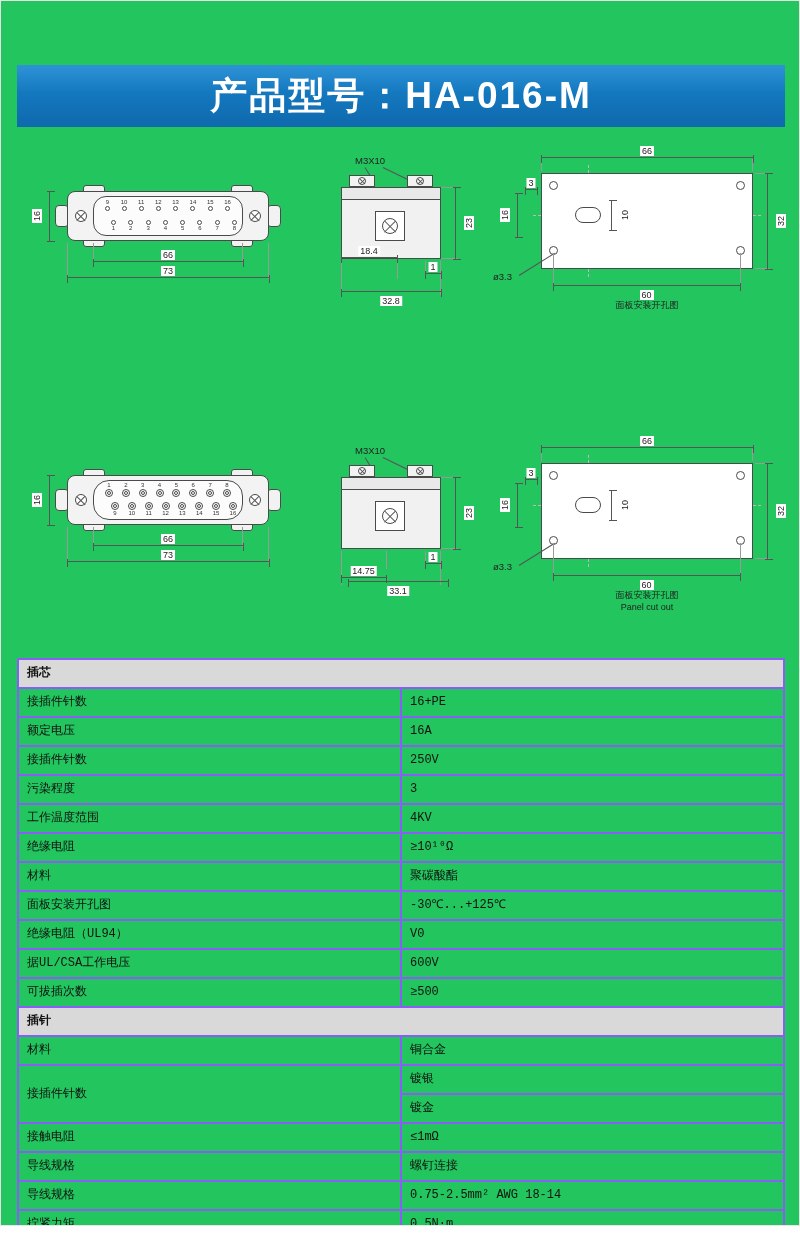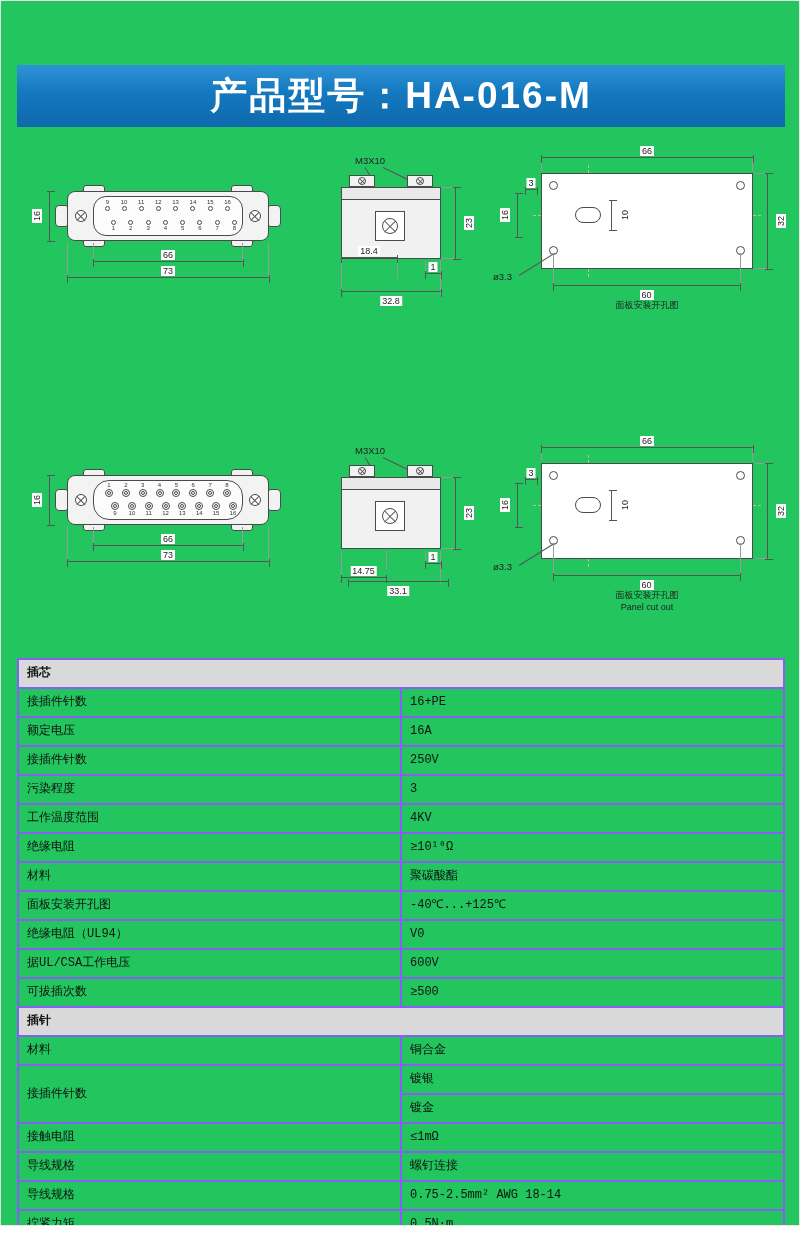--- a/index.html
+++ b/index.html
@@ -422,21 +422,21 @@
     <tr>
           <td class="k">绝缘电阻</td>
           <td>≥10¹⁰Ω</td>
         </tr>
     <tr>
           <td class="k">材料</td>
           <td>聚碳酸酯</td>
         </tr>
     <tr>
           <td class="k">面板安装开孔图</td>
-          <td>-40℃...+125℃</td>
+          <td>-30℃...+125℃</td>
         </tr>
     <tr>
           <td class="k">绝缘电阻（UL94）</td>
           <td>V0</td>
         </tr>
     <tr>
           <td class="k">据UL/CSA工作电压</td>
           <td>600V</td>
         </tr>
     <tr>

